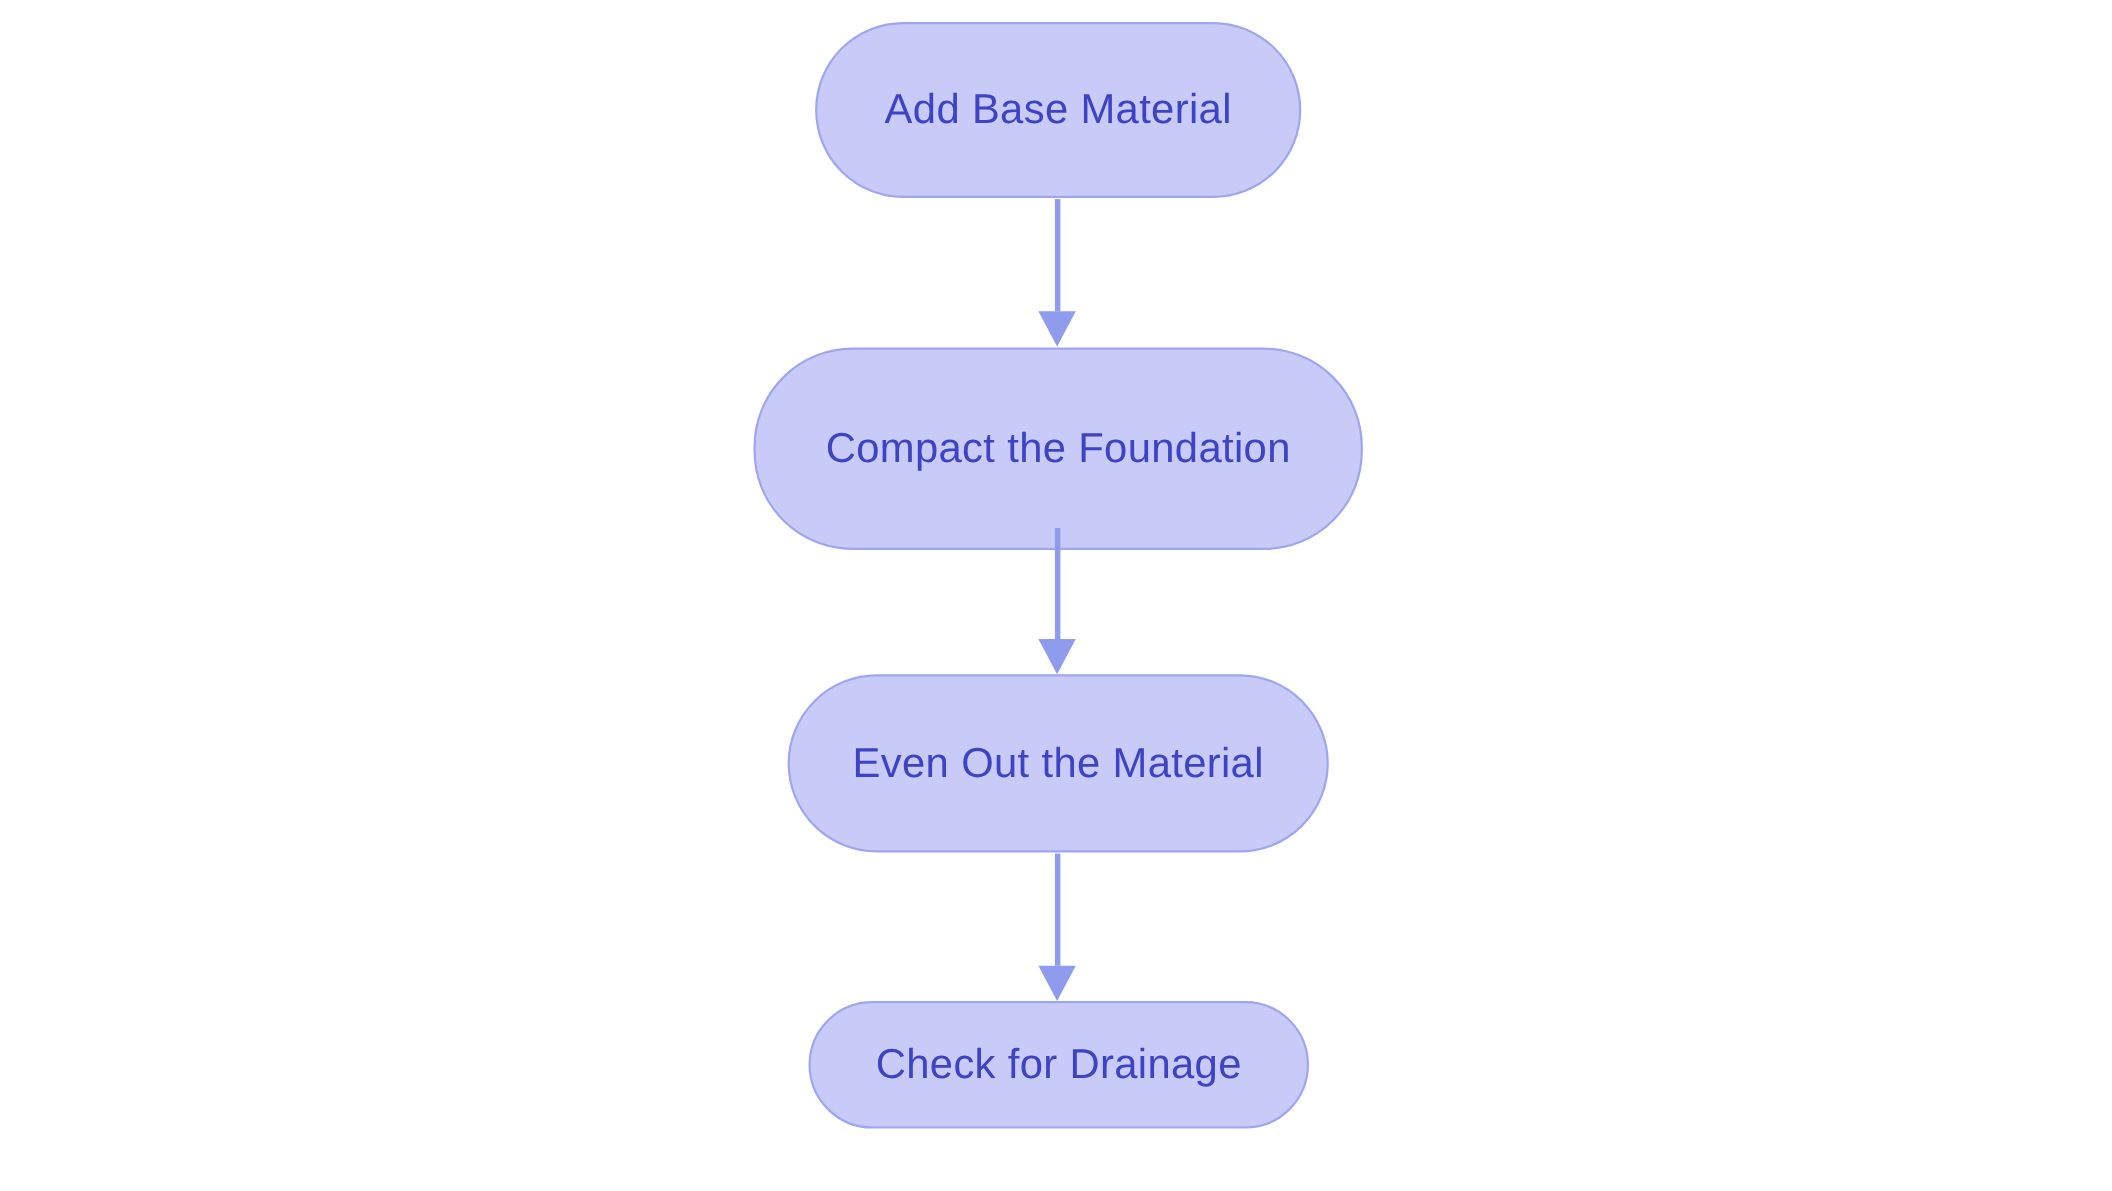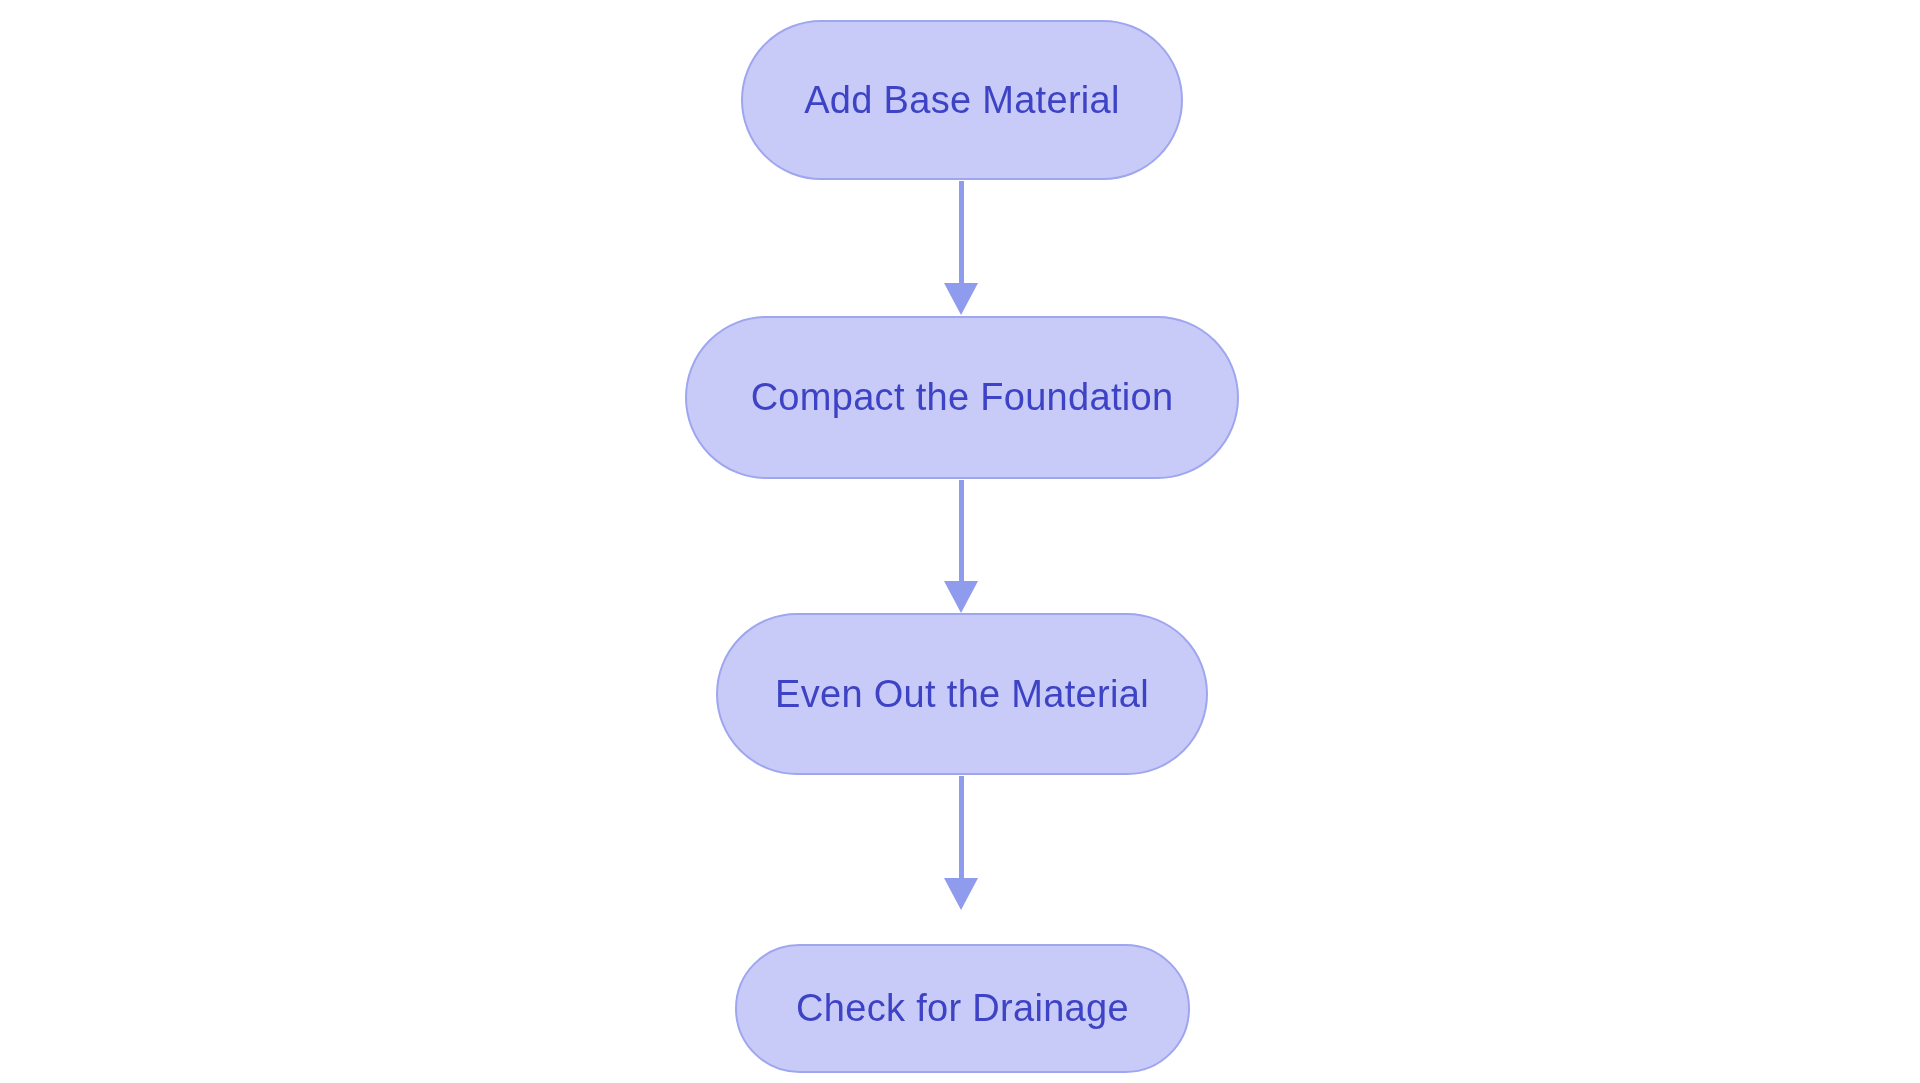--- a/index.html
+++ b/index.html
@@ -65,35 +65,35 @@
 
   <div class="flow-node" style="left:741px; top:20px; width:442px; height:160px;">
     <span class="label">Add Base Material</span>
   </div>
 
   <div class="edge" style="left:944px; top:181px; height:134px;">
     <div class="edge-line"></div>
     <div class="edge-head"></div>
   </div>
 
-  <div class="flow-node" style="left:685px; top:316px; width:554px; height:163px;">
+  <div class="flow-node" style="left:685px; top:316px; width:554px; height:184px;">
     <span class="label">Compact the Foundation</span>
   </div>
 
   <div class="edge" style="left:944px; top:480px; height:133px;">
     <div class="edge-line"></div>
     <div class="edge-head"></div>
   </div>
 
   <div class="flow-node" style="left:716px; top:613px; width:492px; height:162px;">
     <span class="label">Even Out the Material</span>
   </div>
 
   <div class="edge" style="left:944px; top:776px; height:134px;">
     <div class="edge-line"></div>
     <div class="edge-head"></div>
   </div>
 
-  <div class="flow-node" style="left:735px; top:944px; width:455px; height:129px;">
+  <div class="flow-node" style="left:735px; top:910px; width:455px; height:116px;">
     <span class="label">Check for Drainage</span>
   </div>
 
 </div>
 
 </body></html>

